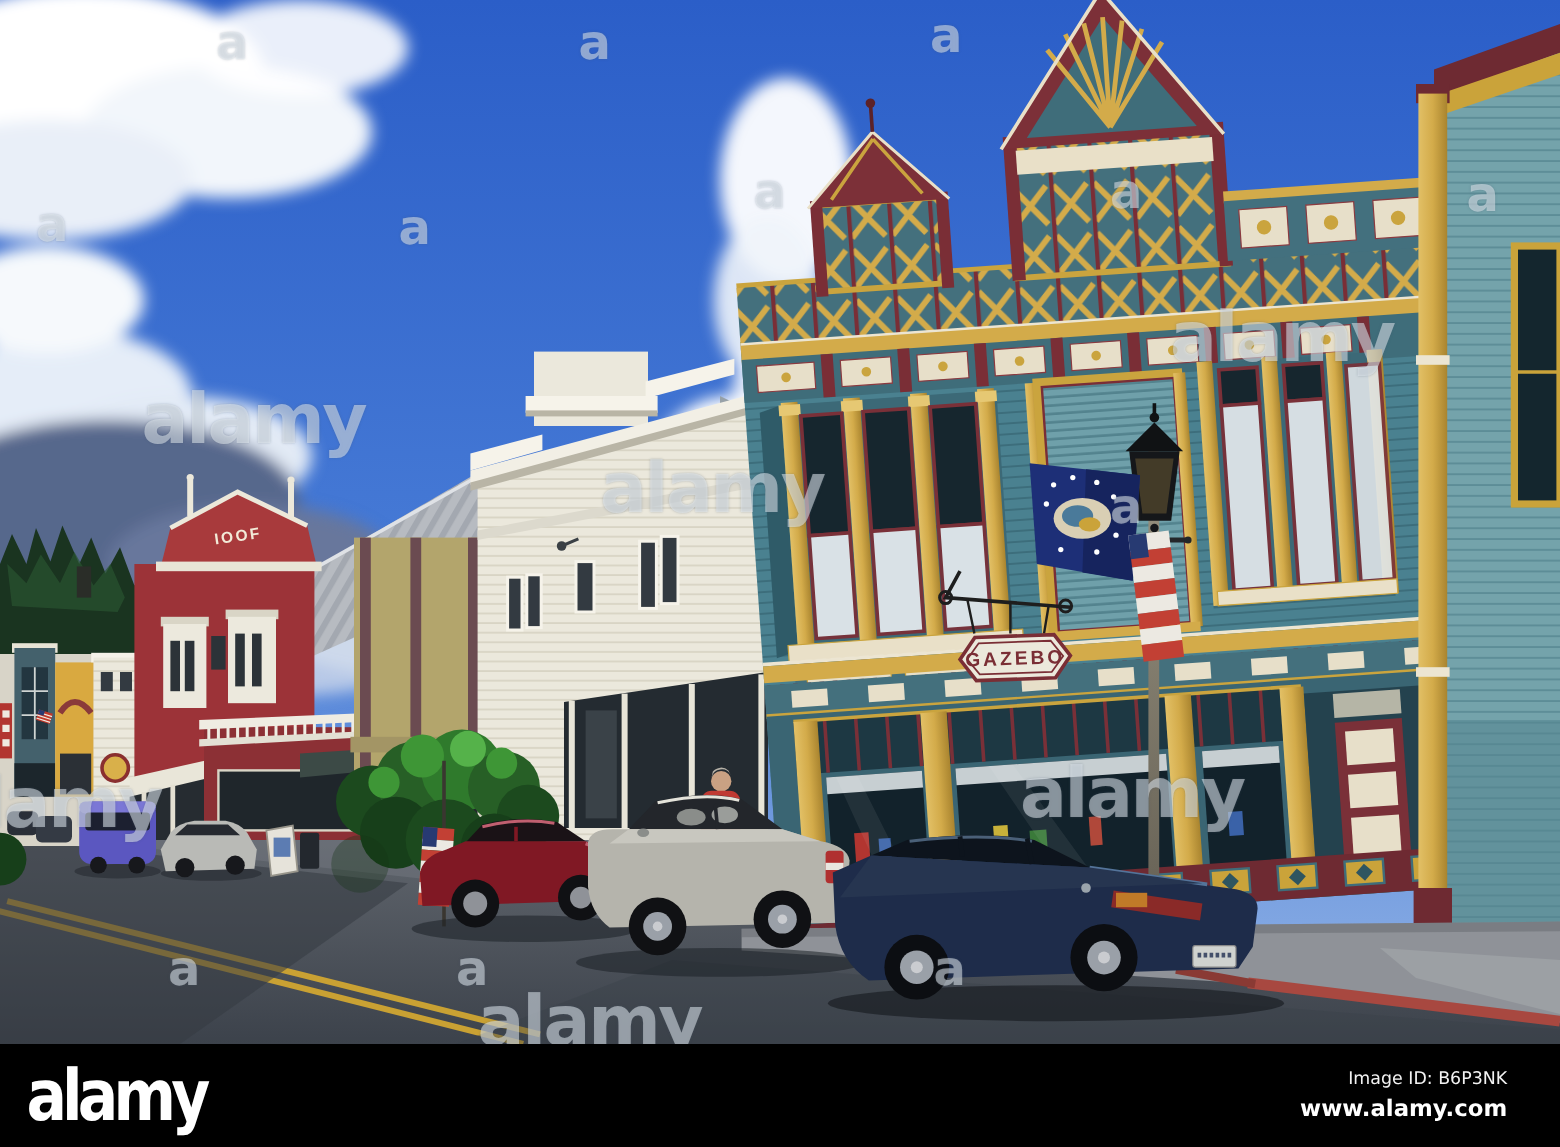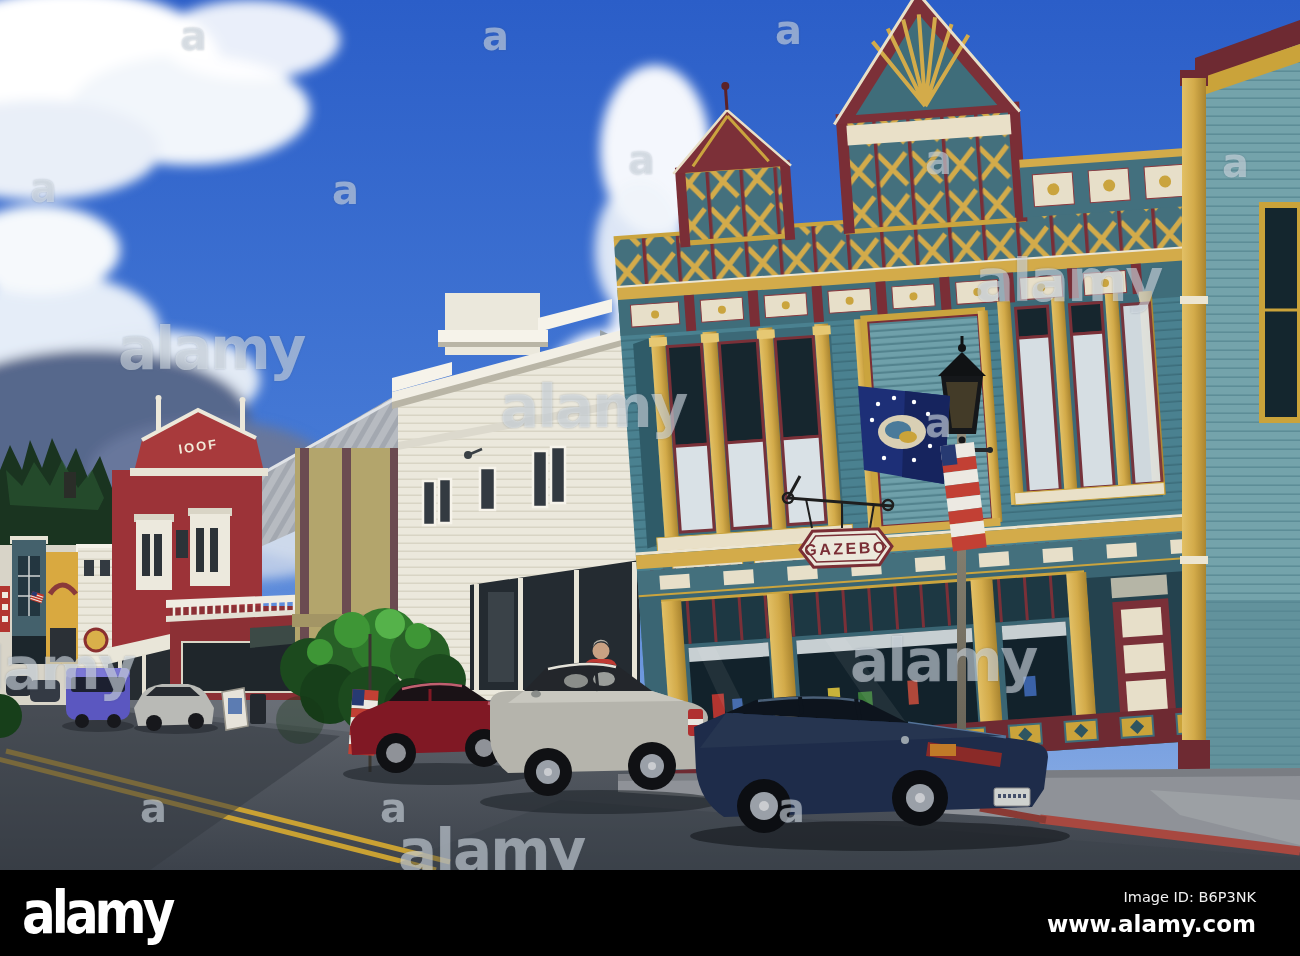--- a/index.html
+++ b/index.html
@@ -11,21 +11,21 @@
       text-shadow:0 0 2px rgba(70,85,110,.35);pointer-events:none;}
   .wm-letter{font-size:40px;}
   .wm-word{font-size:58px;letter-spacing:-2px;}
   .footer{position:absolute;left:0;top:870px;width:1300px;height:86px;background:#000;
           display:flex;align-items:center;justify-content:space-between;
           padding:0 44px 0 22px;box-sizing:border-box;}
   .footer .logo{color:#fff;font-size:50px;font-weight:700;letter-spacing:-4px;
                 transform:scaleY(1.18);transform-origin:left center;}
   .footer .meta{text-align:right;color:#fff;}
   .footer .meta .id{font-size:14.5px;font-weight:400;color:#f2f2f2;margin-bottom:6px;}
-  .footer .meta .url{font-size:23px;font-weight:700;}
+  .footer .meta .url{font-size:19px;font-weight:700;}
 </style>
 </head>
 <body>
 
 <div class="stage">
   <div class="photo">
 
   <svg width="1300" height="870" viewBox="0 0 1300 870">
     <defs>
       <linearGradient id="skyG" x1="0" y1="0" x2="0" y2="1">

